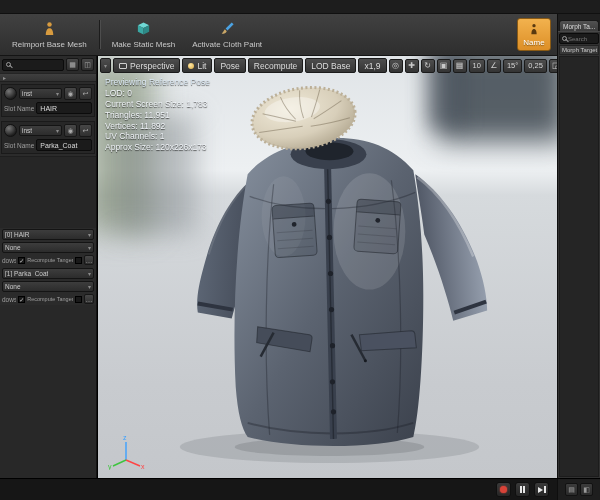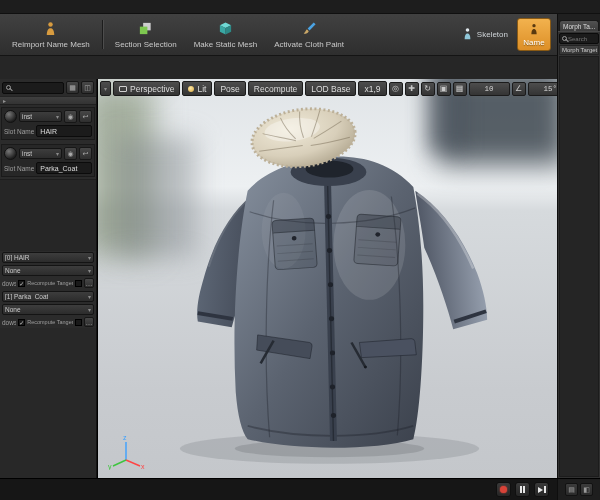--- a/index.html
+++ b/index.html
@@ -15,21 +15,21 @@
 
   
   .toolbar{height:42px;flex:none;background:linear-gradient(#414141,#2e2e2e);border-bottom:1px solid #141414;display:flex;align-items:stretch;padding:2px 4px;gap:1px;}
   .tb-btn{display:flex;flex-direction:column;align-items:center;justify-content:center;gap:2px;padding:1px 8px;border-radius:3px;background:none;border:none;color:#c9c9c9;font-size:8px;font-family:inherit;cursor:default;white-space:nowrap;}
   .tb-sep{width:1px;background:#1c1c1c;box-shadow:1px 0 0 #4d4d4d;margin:4px 3px;}
   .tb-spacer{flex:1;}
   .mode-skel{display:flex;align-items:center;gap:3px;padding:0 6px;background:none;border:none;color:#cfd4d8;font-size:8px;font-family:inherit;}
   .mode-mesh{display:flex;flex-direction:column;align-items:center;justify-content:center;gap:1px;width:34px;margin:2px 2px;background:linear-gradient(#f2b24e,#dd8f27);border:1px solid #8a5a14;border-radius:3px;color:#fff;font-size:8px;font-family:inherit;text-shadow:0 1px 1px rgba(0,0,0,.4);}
 
   
-  .main{flex:1;display:flex;min-height:0;margin-top:23px;}
+  .main{flex:1;display:flex;min-height:0;}
 
   
   .left-panel{width:97px;flex:none;background:#2b2b2b;border-right:1px solid #131313;display:flex;flex-direction:column;overflow:hidden;font-size:7px;}
   .lp-row{display:flex;align-items:center;gap:2px;padding:2px;}
   .lp-input{flex:1;min-width:0;height:12px;background:#1b1b1b;border:1px solid #0b0b0b;border-radius:2px;color:#ddd;display:flex;align-items:center;padding:0 3px;overflow:hidden;white-space:nowrap;}
   .mag{width:5px;height:5px;border:1px solid #9a9a9a;border-radius:50%;position:relative;flex:none;}
   .mag::after{content:"";position:absolute;width:4px;height:1px;background:#9a9a9a;right:-3px;bottom:-1px;transform:rotate(45deg);}
   .lp-iconbtn{width:13px;height:13px;flex:none;background:linear-gradient(#474747,#2f2f2f);border:1px solid #171717;border-radius:2px;color:#aaa;font-size:7px;display:flex;align-items:center;justify-content:center;font-family:inherit;}
   .lp-cat{height:9px;flex:none;background:linear-gradient(#3f3f3f,#333);border-top:1px solid #242424;border-bottom:1px solid #1f1f1f;display:flex;align-items:center;padding:0 3px;color:#8f8f8f;font-size:6px;}
   .mat-block{background:#272727;border:1px solid #1a1a1a;margin:2px 1px;padding:1px;}
@@ -53,21 +53,21 @@
   .blob.graywall{left:18px;top:58px;width:80px;height:120px;background:rgba(125,130,136,.45);filter:blur(13px);}
   .jacket{position:absolute;inset:0;width:100%;height:100%;}
 
   .vp-toolbar{position:absolute;top:2px;left:2px;right:2px;display:flex;align-items:center;gap:2px;z-index:5;}
   .vp-btn{height:15px;display:flex;align-items:center;gap:3px;padding:0 5px;background:linear-gradient(#4d4d4d,#343434);border:1px solid #1b1b1b;border-radius:2px;color:#dcdcdc;font-size:8.5px;font-family:inherit;white-space:nowrap;}
   .vp-btn.sm{padding:0 3px;}
   .cam-ico{width:8px;height:6px;border:1px solid #cfcfcf;border-radius:1px;flex:none;}
   .bulb{width:6px;height:6px;border-radius:50%;background:radial-gradient(circle at 40% 35%,#ffe9a8,#d9a93f);flex:none;}
   .vp-right{margin-left:auto;display:flex;align-items:center;gap:2px;}
   .vp-ico{width:14px;height:14px;background:linear-gradient(#4d4d4d,#343434);border:1px solid #1b1b1b;border-radius:2px;color:#c9c9c9;font-size:8px;display:flex;align-items:center;justify-content:center;}
-  .vp-val{height:14px;min-width:16px;background:linear-gradient(#4d4d4d,#343434);border:1px solid #1b1b1b;border-radius:2px;color:#d6d6d6;font-size:7.5px;display:flex;align-items:center;justify-content:center;padding:0 15px;font-family:Liberation Mono, monospace;}
+  .vp-val{height:14px;min-width:16px;background:linear-gradient(#4d4d4d,#343434);border:1px solid #1b1b1b;border-radius:2px;color:#d6d6d6;font-size:7.5px;display:flex;align-items:center;justify-content:center;padding:0 3px;}
 
   .vp-stats{position:absolute;top:21px;left:7px;z-index:4;font-size:8.5px;line-height:1.28;color:#eef2f6;text-shadow:0 1px 1px rgba(0,0,0,.65);}
   .vp-stats .stat-title{color:#dce9f4;}
 
   .axis{position:absolute;left:8px;bottom:8px;z-index:4;}
 
   
   .right-panel{width:43px;flex:none;background:#262626;border-left:1px solid #0e0e0e;display:flex;flex-direction:column;min-height:0;}
   .rp-tabrow{height:17px;flex:none;display:flex;align-items:flex-end;padding:2px 1px 0;background:#202020;}
   .rp-tab{max-width:100%;background:linear-gradient(#525252,#3b3b3b);border:1px solid #191919;border-bottom:none;border-radius:3px 3px 0 0;color:#ddd;font-size:6.5px;padding:2px 3px 1px;white-space:nowrap;overflow:hidden;}
@@ -98,61 +98,43 @@
     <div class="left-col">
 
       <div class="toolbar">
         <button class="tb-btn">
           <span>
             <svg width="15" height="15" viewBox="0 0 16 16">
                 <circle cx="8" cy="3.6" r="2.4" fill="#d79b3f"></circle>
                 <path d="M4 15 C4 9.5 6 7.6 8 7.6 C10 7.6 12 9.5 12 15 Z" fill="#d79b3f"></path>
               </svg>
           </span>
-          <span>Reimport Name Mesh</span>
+          <span>Reimport Base Mesh</span>
         </button>
         <div class="tb-sep"></div>
-        <button class="tb-btn">
-          <span>
-            <svg width="15" height="15" viewBox="0 0 16 16">
-                <rect x="5.5" y="2" width="8" height="8" fill="#e8e8e8" opacity="0.85"></rect>
-                <rect x="2" y="6" width="8" height="8" fill="#7ec850"></rect>
-              </svg>
-          </span>
-          <span>Section Selection</span>
-        </button>
         <button class="tb-btn">
           <span>
             <svg width="15" height="15" viewBox="0 0 16 16">
                 <path d="M8 1.5 L14 4.5 L8 7.5 L2 4.5 Z" fill="#6fd8d4"></path>
                 <path d="M2 4.5 L8 7.5 L8 14.5 L2 11.5 Z" fill="#3aa8a4"></path>
                 <path d="M14 4.5 L8 7.5 L8 14.5 L14 11.5 Z" fill="#2d8a87"></path>
               </svg>
           </span>
           <span>Make Static Mesh</span>
         </button>
         <button class="tb-btn">
           <span>
             <svg width="15" height="15" viewBox="0 0 16 16">
                 <path d="M12.5 1.5 L14.5 3.5 L8 10 L6 8 Z" fill="#4ba3e3"></path>
                 <path d="M5.2 8.8 L7.2 10.8 C6.3 13 4.2 13.8 1.8 13.6 C3 12.4 3.8 10.6 5.2 8.8 Z" fill="#c9a768"></path>
               </svg>
           </span>
           <span>Activate Cloth Paint</span>
         </button>
         <div class="tb-spacer"></div>
-        <button class="mode-skel">
-          <span>
-            <svg width="13" height="13" viewBox="0 0 16 16">
-                <circle cx="8" cy="3.6" r="2.2" fill="#dfe7ec"></circle>
-                <path d="M4.5 15 C4.5 9.8 6.2 8 8 8 C9.8 8 11.5 9.8 11.5 15 Z" fill="#8fc6d8"></path>
-              </svg>
-          </span>
-          <span>Skeleton</span>
-        </button>
         <button class="mode-mesh">
           <span>
             <svg width="12" height="12" viewBox="0 0 16 16">
                 <circle cx="8" cy="3.6" r="2.2" fill="#5a3a10"></circle>
                 <path d="M4.5 15 C4.5 9.8 6.2 8 8 8 C9.8 8 11.5 9.8 11.5 15 Z" fill="#5a3a10"></path>
               </svg>
           </span>
           <span>Name</span>
         </button>
       </div>
@@ -378,20 +360,29 @@
               <div class="vp-ico">▣</div>
               <div class="vp-ico">▦</div>
               <div class="vp-val">10</div>
               <div class="vp-ico">∠</div>
               <div class="vp-val">15°</div>
               <div class="vp-val">0,25</div>
               <div class="vp-ico">◲</div>
             </div>
           </div>
 
+          <div class="vp-stats">
+            <div class="stat-title">Previewing Reference Pose</div>
+            <div>LOD: 0</div>
+            <div>Current Screen Size: 1,783</div>
+            <div>Triangles: 11.951</div>
+            <div>Vertices: 11.892</div>
+            <div>UV Channels: 1</div>
+            <div>Approx Size: 120x226x173</div>
+          </div>
 
           <svg class="axis" width="40" height="40" viewBox="0 0 40 40">
             <line x1="20" y1="30" x2="20" y2="12" stroke="#3aa0ff" stroke-width="1.4"></line>
             <line x1="20" y1="30" x2="34" y2="36" stroke="#ff4545" stroke-width="1.4"></line>
             <line x1="20" y1="30" x2="7" y2="36" stroke="#3ec43e" stroke-width="1.4"></line>
             <text x="17" y="10" font-size="7" fill="#3aa0ff">z</text>
             <text x="35" y="39" font-size="7" fill="#ff4545">x</text>
             <text x="2" y="39" font-size="7" fill="#3ec43e">y</text>
           </svg>
         </section>

